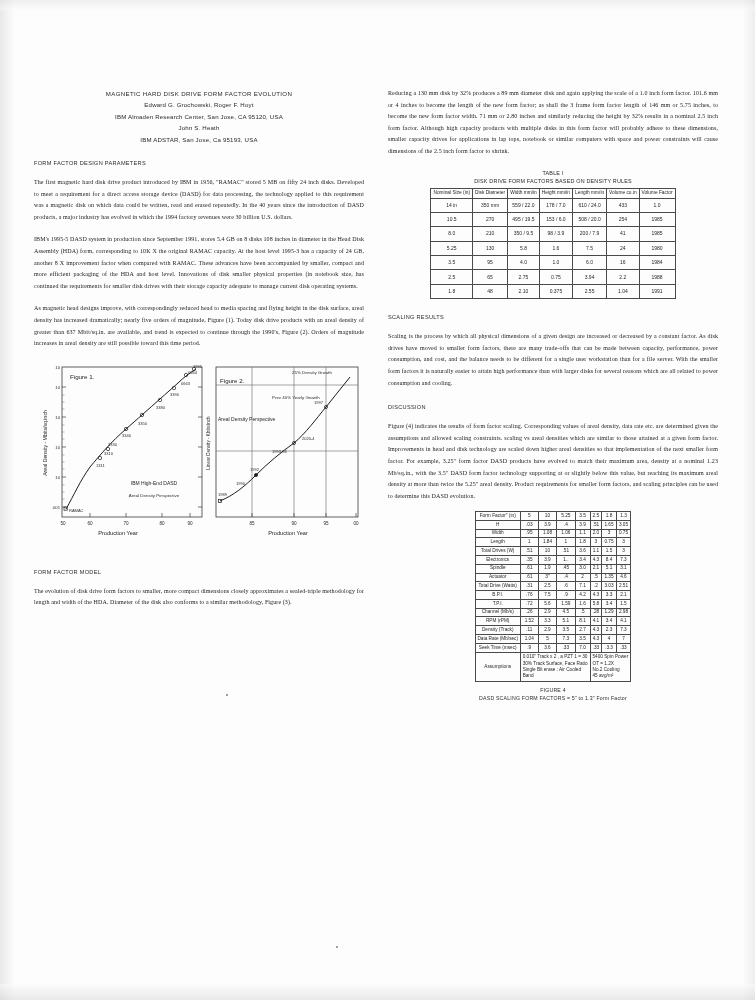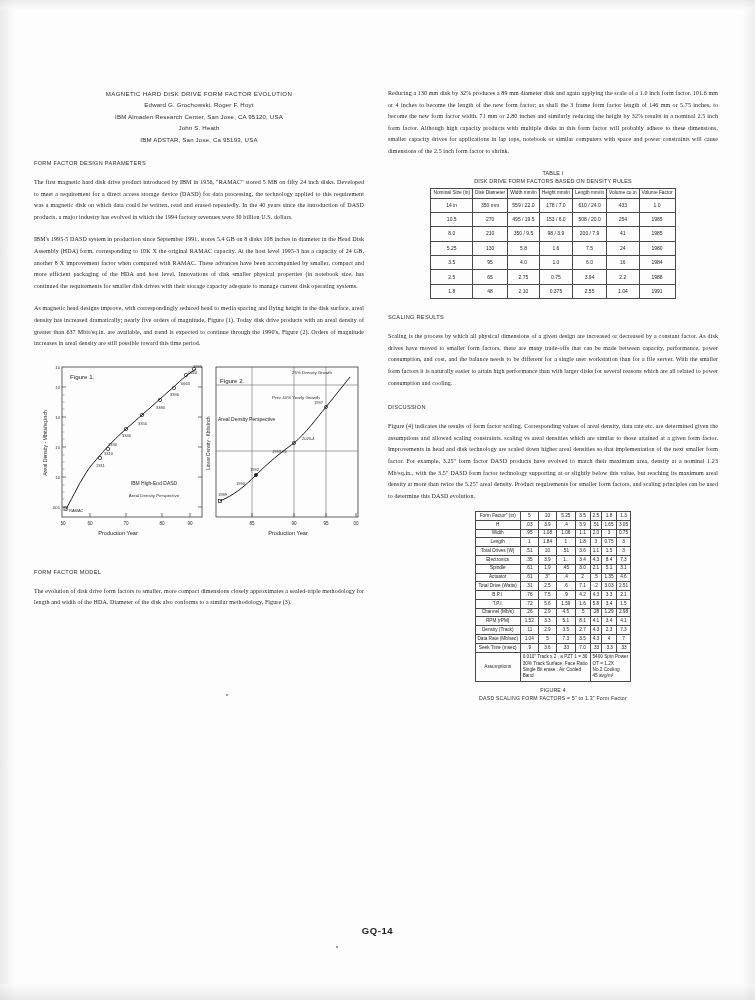--- a/index.html
+++ b/index.html
@@ -613,14 +613,13 @@
         </tbody>
       </table>
       <div class="fig-cap">
         <div>FIGURE 4</div>
         <div>DASD SCALING FORM FACTORS = 5" to 1.3" Form Factor</div>
       </div>
     </div>
 
   </div>
 
-  <div class="footer">GQ-14</div>
 </div>
 
 </body></html>

